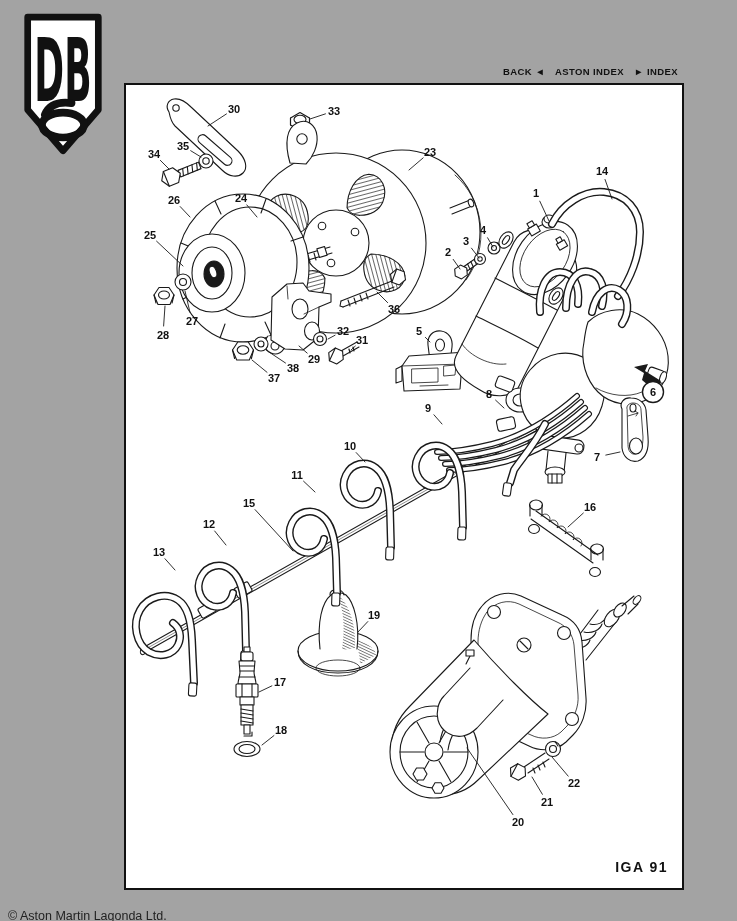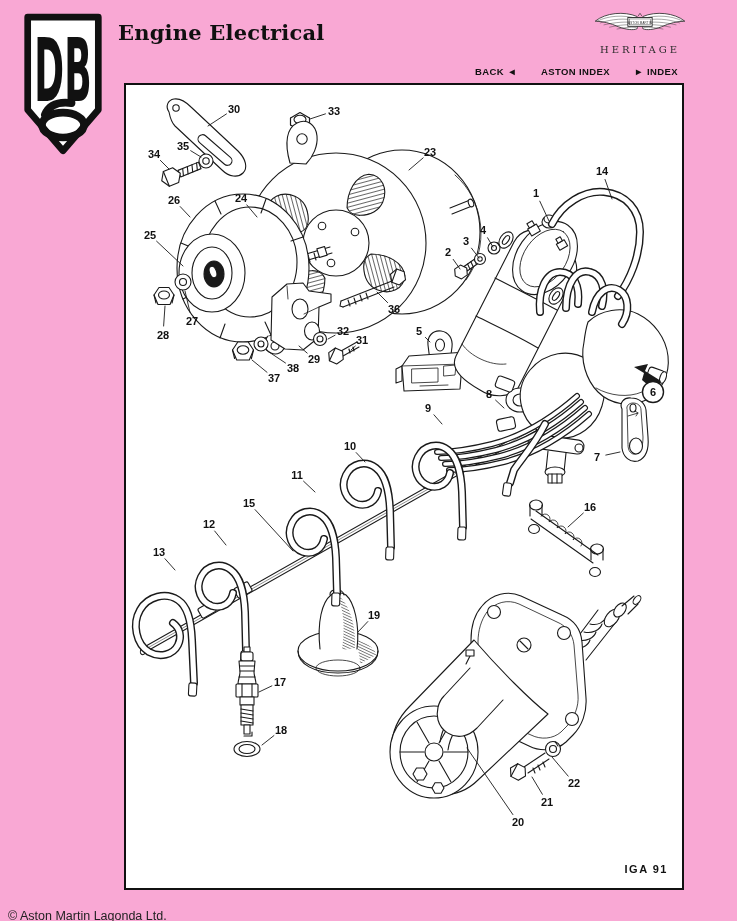--- a/index.html
+++ b/index.html
@@ -1,32 +1,32 @@
 <!DOCTYPE html>
 <html><head>
 <meta charset="utf-8">
 <style>
   html,body{margin:0;padding:0;background:#fff;}
-  #page{position:relative;width:737px;height:921px;background:#f9a8d4;overflow:hidden;
+  #page{position:relative;width:737px;height:921px;background:#a3a3a3;overflow:hidden;
         font-family:"Liberation Sans",sans-serif;color:#111;}
   
   #db6-logo{position:absolute;left:21px;top:11px;width:84px;height:146px;}
   #title{position:absolute;left:118px;top:18px;font-family:"DejaVu Serif",serif;
          font-weight:700;font-size:21px;line-height:30px;color:#101010;letter-spacing:0.2px;}
   #brand{position:absolute;left:560px;top:10px;width:160px;text-align:center;}
   #wings{display:block;margin:0 auto;width:98px;height:28px;}
   #heritage{margin-top:6px;font-family:"DejaVu Serif",serif;font-size:10px;letter-spacing:3px;color:#2b2b2b;}
-  #nav{position:absolute;right:59px;top:66px;display:flex;gap:24px;
+  #nav{position:absolute;right:59px;top:66px;display:flex;gap:10px;
        font-size:9.5px;font-weight:bold;letter-spacing:0.4px;color:#111;white-space:nowrap;}
   #nav span{cursor:pointer;}
   
   #frame{position:absolute;left:124px;top:83px;width:556px;height:803px;border:2px solid #111;background:#fff;}
   #diagram-svg{position:absolute;left:126px;top:85px;width:554px;height:801px;}
   #figure-code{position:absolute;left:124px;top:83px;width:552px;height:799px;pointer-events:none;}
-  #figure-code div{position:absolute;right:8px;bottom:7px;font-size:11px;font-weight:bold;letter-spacing:1.5px;}
+  #figure-code div{position:absolute;right:8px;bottom:7px;font-size:14px;font-weight:bold;letter-spacing:1.5px;}
   
   #copyright{position:absolute;left:8px;top:897px;font-size:12.5px;color:#222;margin-top:12px;}
   
   .cout{stroke:#1a1a1a;stroke-width:8;fill:none;stroke-linecap:round;}
   .cin{stroke:#ffffff;stroke-width:5.2;fill:none;stroke-linecap:round;}
   .cout2{stroke:#1a1a1a;stroke-width:6;fill:none;stroke-linecap:round;}
   .cin2{stroke:#ffffff;stroke-width:3.6;fill:none;stroke-linecap:round;}
   .thin{stroke-width:0.8;}
 </style>
 </head>
@@ -37,40 +37,22 @@
   <svg id="db6-logo" viewBox="0 0 88 150">
     <path d="M7,5 L81,5 L81,102 L44,145 L7,102 Z" fill="#fff" stroke="#111" stroke-width="7" stroke-linejoin="round"></path>
     <text x="44" y="93" font-size="92" textLength="60" lengthAdjust="spacingAndGlyphs" text-anchor="middle" fill="#111" font-family="'DejaVu Sans',sans-serif" font-weight="bold">DB</text>
     <g stroke="#111" fill="none" stroke-linecap="round">
       <ellipse cx="44" cy="118" rx="22" ry="13" stroke-width="8"></ellipse>
       <path d="M25,107 C29,98 38,93 53,95" stroke-width="8"></path>
     </g>
   </svg>
 
   <div id="title">
-    <div>Engine Electrical</div>
   </div>
 
-  <div id="brand">
-    <svg id="wings" viewBox="0 0 100 30">
-      <g stroke="#2b2b2b" fill="#fff" stroke-width="0.9">
-        <path d="M47,7 C33,1 13,3 2,12 C10,12 18,14 27,18 C35,21 43,22 47,20 Z"></path>
-        <path d="M53,7 C67,1 87,3 98,12 C90,12 82,14 73,18 C65,21 57,22 53,20 Z"></path>
-      </g>
-      <g stroke="#2b2b2b" fill="none" stroke-width="0.45">
-        <path d="M46,9 C32,5 16,6 4,12 M46,11.5 C34,8.5 20,9.5 7,14 M46,14 C36,12 24,13 11,16 M46,16.5 C38,15 28,16 17,18.5 M46,18.8 C40,18 32,19 25,20.5"></path>
-        <path d="M54,9 C68,5 84,6 96,12 M54,11.5 C66,8.5 80,9.5 93,14 M54,14 C64,12 76,13 89,16 M54,16.5 C62,15 72,16 83,18.5 M54,18.8 C60,18 68,19 75,20.5"></path>
-      </g>
-      <path d="M48,6.5 L50,3.5 L52,6.5" stroke="#2b2b2b" fill="none" stroke-width="0.7"></path>
-      <rect x="37" y="8" width="26" height="9.5" fill="#fff" stroke="#2b2b2b" stroke-width="1"></rect>
-      <rect x="38.6" y="9.6" width="22.8" height="6.3" fill="none" stroke="#2b2b2b" stroke-width="0.45"></rect>
-      <text x="50" y="14.9" font-size="3.1" text-anchor="middle" fill="#2b2b2b" font-family="'Liberation Sans',sans-serif" letter-spacing="0.2">ASTON MARTIN</text>
-    </svg>
-    <div id="heritage">HERITAGE</div>
-  </div>
 
   <div id="nav">
     <span>
       <span>BACK</span>
       <span>◄</span>
     </span>
     <span>
       <span>ASTON INDEX</span>
     </span>
     <span>

